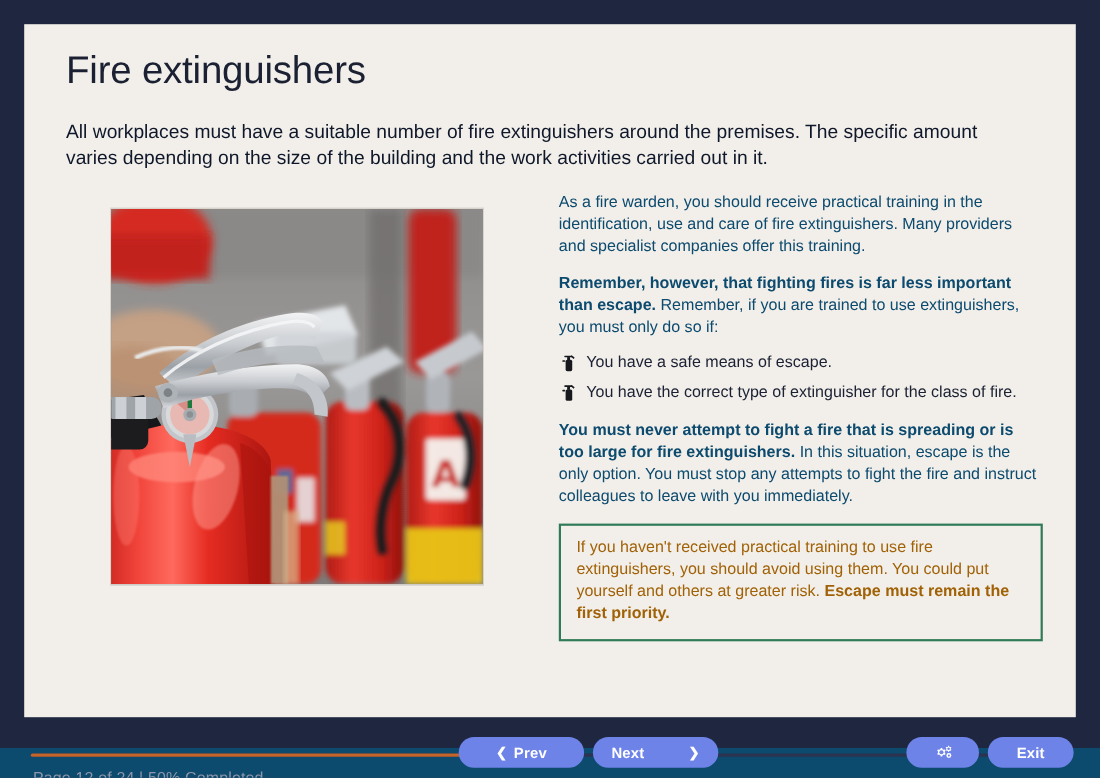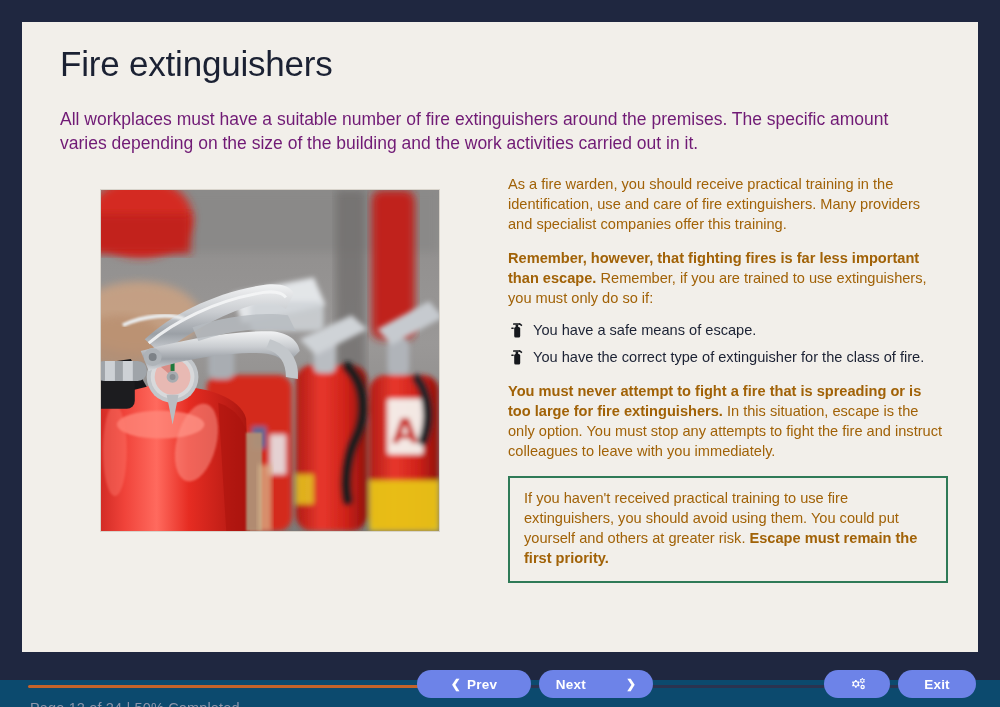--- a/index.html
+++ b/index.html
@@ -45,21 +45,21 @@
     font-weight: 400;
     color: #1b2133;
     letter-spacing: -0.2px;
     margin: 0 0 24px 0;
     line-height: 1.15;
   }
 
   #intro-paragraph {
     font-size: 17.5px;
     line-height: 1.33;
-    color: #701a75;
+    color: #0f172a;
     width: 853px;
     margin: 0 0 18px 0;
   }
 
   
   #columns {
     position: relative;
     display: flex;
     align-items: flex-start;
     gap: 28px;
@@ -81,21 +81,21 @@
   
   #text-column {
     flex: 1 1 auto;
     width: 516px;
     padding-top: 2px;
   }
 
   .body-para {
     font-size: 14.6px;
     line-height: 1.37;
-    color: #a16207;
+    color: #0c4a6e;
     margin: 0 0 14px 0;
   }
   .body-para.tight { margin-bottom: 12px; }
   .body-para b { font-weight: bold; }
 
   #bullet-list {
     list-style: none;
     margin: 0 0 14px 0;
     padding: 0;
   }

